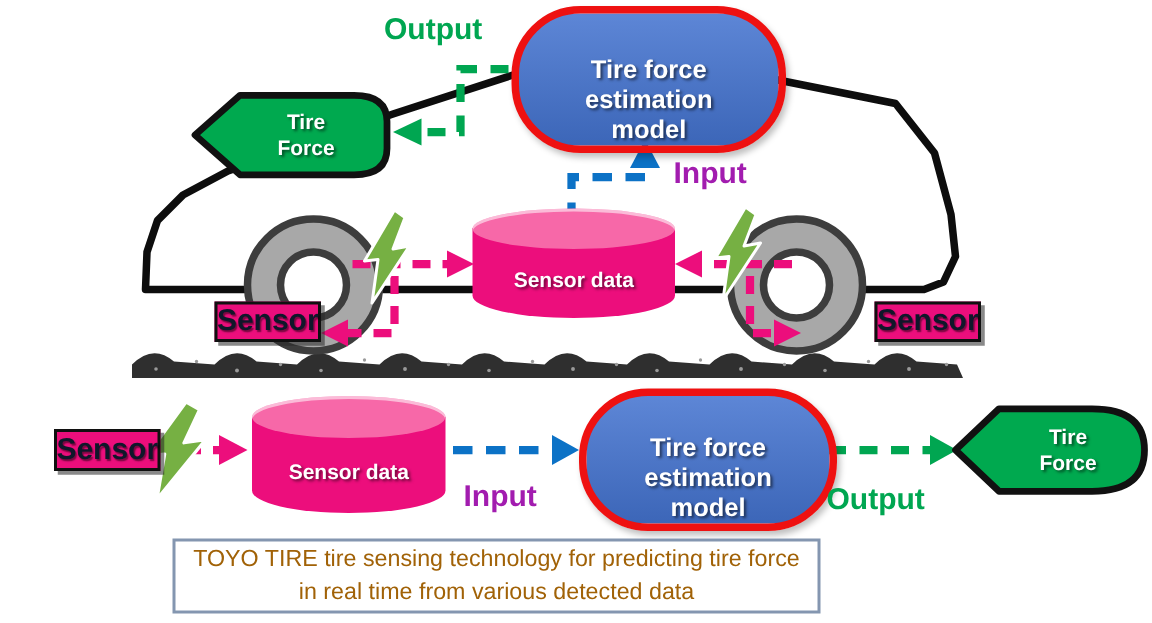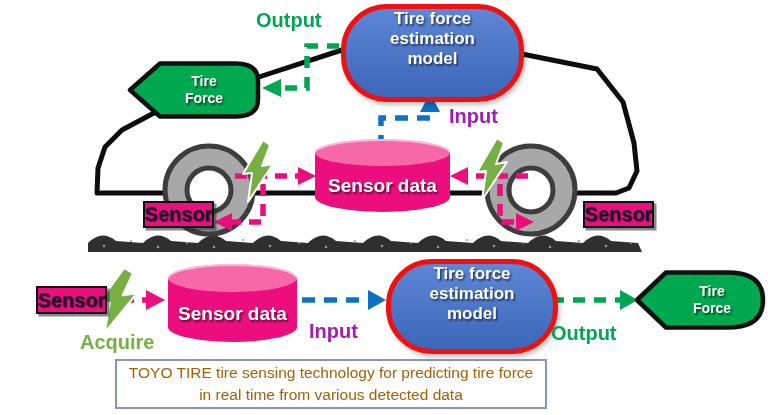--- a/index.html
+++ b/index.html
@@ -7,31 +7,31 @@
     position:relative;width:768px;height:415px;overflow:hidden;background:#ffffff;
     font-family:"Liberation Sans",sans-serif;
     padding-left:31px;
   }
   #bg{position:absolute;left:0;top:0;}
   .abs{position:absolute;}
   .wtext{color:#ffffff;font-weight:700;text-shadow:1.5px 1.5px 2px rgba(0,0,0,.55);}
   .model-box{
     border:5px solid #ee1111;border-radius:46px;
     background:linear-gradient(#5d86d6,#3c66b8);
-    display:flex;align-items:flex-start;justify-content:center;
+    display:flex;align-items:flex-end;justify-content:center;
     box-shadow:2px 3px 4px rgba(0,0,0,.25);
   }
   .model-box span{display:block;width:116px;text-align:center;font-size:17px;line-height:1.18;}
   .cylinder{position:absolute;}
   .cyl-body{position:absolute;left:0;right:0;top:13px;bottom:0;background:#ec0e7c;
     border-radius:0 0 50% 50% / 0 0 15px 15px;}
   .cyl-top{position:absolute;left:0;right:0;top:0;height:27px;border-radius:50%;
     background:#f768a8;box-shadow:inset 0 2px 0 rgba(255,255,255,.55);}
   .cyl-label{position:absolute;left:0;right:0;top:22px;bottom:2px;
-    display:flex;align-items:center;justify-content:center;font-size:19px;}
+    display:flex;align-items:center;justify-content:center;font-size:14px;}
   .sensor-tag{
     background:#ec0e7c;border:2.5px solid #101010;color:#0f172a;font-weight:700;font-size:20px;
     display:flex;align-items:center;justify-content:center;
     text-shadow:1px 1px 1px rgba(0,0,0,.5);box-shadow:2.5px 2.5px 0 rgba(40,40,40,.55);
     box-sizing:border-box;
     margin-left:28px;
   }
   .flow-label{font-size:20px;font-weight:700;white-space:nowrap;}
   .green-out{color:#00a651;}
   .blue-in{color:#a21caf;}
@@ -143,21 +143,20 @@
     <div class="cyl-body"></div>
     <div class="cyl-top"></div>
     <div class="cyl-label wtext">Sensor data</div>
   </div>
 
   <div class="abs sensor-tag" style="left:115px;top:201px;width:71px;height:27px;">Sensor</div>
   <div class="abs sensor-tag" style="left:555px;top:201px;width:71px;height:27px;">Sensor</div>
 
   <div class="abs sensor-tag" style="left:8px;top:286px;width:71px;height:28px;">Sensor</div>
 
-  <div class="abs flow-label green-acq" style="left:80px;top:331px;">Acquire</div>
 
   <div class="cylinder" style="left:168px;top:264px;width:129px;height:78px;">
     <div class="cyl-body" style="top:14px;"></div>
     <div class="cyl-top" style="height:28px;"></div>
     <div class="cyl-label wtext" style="top:24px;">Sensor data</div>
   </div>
 
   <div class="abs flow-label blue-in" style="left:309px;top:320px;">Input</div>
 
   <div class="abs model-box wtext" style="left:386px;top:259px;width:162px;height:85px;">

